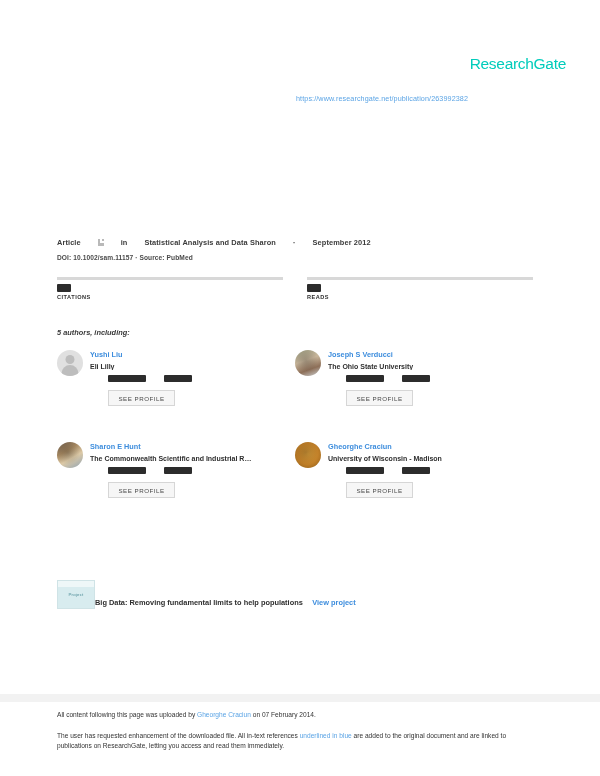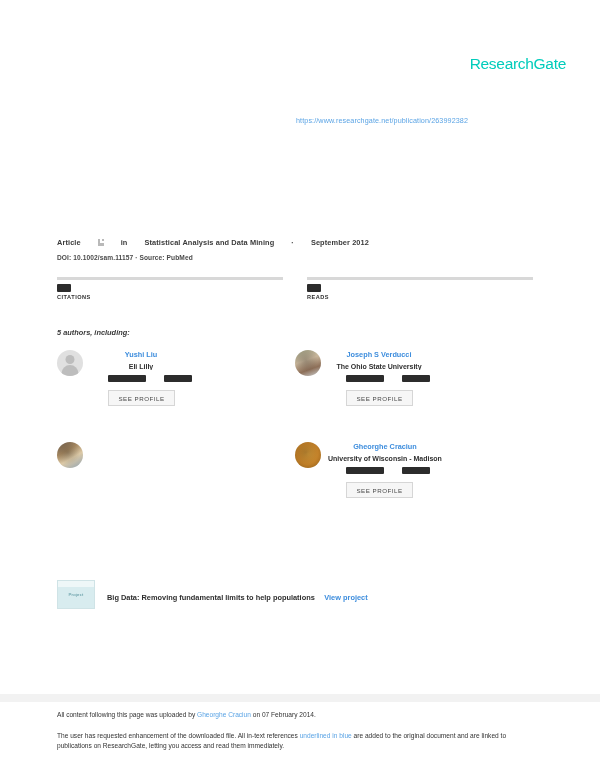--- a/index.html
+++ b/index.html
@@ -22,21 +22,21 @@
     top: 45px; right: 34px;
     font-size: 15.5px;
     font-weight: normal;
     letter-spacing: -0.3px;
     color: #00ccbb;
     margin-top: 10px;
   }
 
   .doi-link {
     position: absolute;
-    top: 116px; left: 296px;
+    top: 94px; left: 296px;
     font-size: 7.2px;
     color: #5ba4e5;
     letter-spacing: 0.1px;
     text-decoration: none;
     white-space: nowrap;
   }
 
   
   .meta-block { position: absolute; top: 238px; left: 57px; right: 42px; }
   .meta-line1 {
@@ -138,21 +138,21 @@
   }
   .avatar.p2 { background: linear-gradient(160deg,#9a9b80 0%,#c9b79c 40%,#8d6f58 70%,#cfd3d6 100%); }
   .avatar.p3 { background: linear-gradient(150deg,#6c5a4a 0%,#a98b63 35%,#dcc9a6 60%,#8fa3b4 100%); }
   .avatar.p4 { background: radial-gradient(circle at 50% 45%, #e0a23c 0%, #c07f28 55%, #8a5a17 100%); }
   .avatar.p2::after, .avatar.p3::after, .avatar.p4::after{
     content:"";
     position:absolute; inset:0;
     background: radial-gradient(circle at 42% 40%, rgba(0,0,0,0.22) 0%, rgba(0,0,0,0) 55%);
   }
 
-  .a-body { min-width: 0; text-align: center; }
+  .a-body { min-width: 0; }
   .a-name {
     font-size: 7.3px;
     font-weight: bold;
     color: #3d8ddd;
     white-space: nowrap;
   }
   .a-aff {
     margin-top: 4px;
     font-size: 7px;
     font-weight: bold;
@@ -188,22 +188,22 @@
     position: absolute;
     top: 556px; left: 57px;
     font-size: 7.3px;
     font-weight: bold;
     color: #2e2e2e;
   }
   .proj-row {
     position: absolute;
     top: 580px; left: 57px;
     display: flex;
-    align-items: center;
-    gap: 12px;
+    align-items: flex-end;
+    gap: 0;
   }
   .proj-thumb {
     width: 38px; height: 29px;
     background: #d8ecef;
     border: 1px solid #cfe3e6;
     display:flex; align-items:center; justify-content:center;
     position: relative;
   }
   .proj-thumb::before{
     content:"";
@@ -254,21 +254,21 @@
 
   <div class="rg-logo">ResearchGate</div>
 
   <a class="doi-link">https://www.researchgate.net/publication/263992382</a>
 
   <div class="meta-block">
     <div class="meta-line1">
       <span class="art">Article</span>
       <span class="doc-ic"></span>
       <span>in</span>
-      <span>Statistical Analysis and Data Mining</span>
+      <span>Statistical Analysis and Data Sharon</span>
       <span>·</span>
       <span>September 2012</span>
     </div>
     <div class="meta-line2">DOI: 10.1002/sam.11157 · Source: PubMed</div>
   </div>
 
   <div class="stats">
     <div class="stat-col">
       <div class="stat-rule"></div>
       <div class="stat-num"></div>
@@ -314,20 +314,33 @@
           <div class="a-stat">
               <div class="a-bar w2"></div>
             </div>
         </div>
         <div class="see-profile">SEE PROFILE</div>
       </div>
     </div>
 
     <div class="author-card">
       <div class="avatar p3"></div>
+      <div class="a-body">
+        <div class="a-name">Sharon E Hunt</div>
+        <div class="a-aff">The Commonwealth Scientific and Industrial R…</div>
+        <div class="a-stats">
+          <div class="a-stat">
+              <div class="a-bar w1"></div>
+            </div>
+          <div class="a-stat">
+              <div class="a-bar w2"></div>
+            </div>
+        </div>
+        <div class="see-profile">SEE PROFILE</div>
+      </div>
     </div>
 
     <div class="author-card">
       <div class="avatar p4"></div>
       <div class="a-body">
         <div class="a-name">Gheorghe Craciun</div>
         <div class="a-aff">University of Wisconsin - Madison</div>
         <div class="a-stats">
           <div class="a-stat">
               <div class="a-bar w1"></div>

